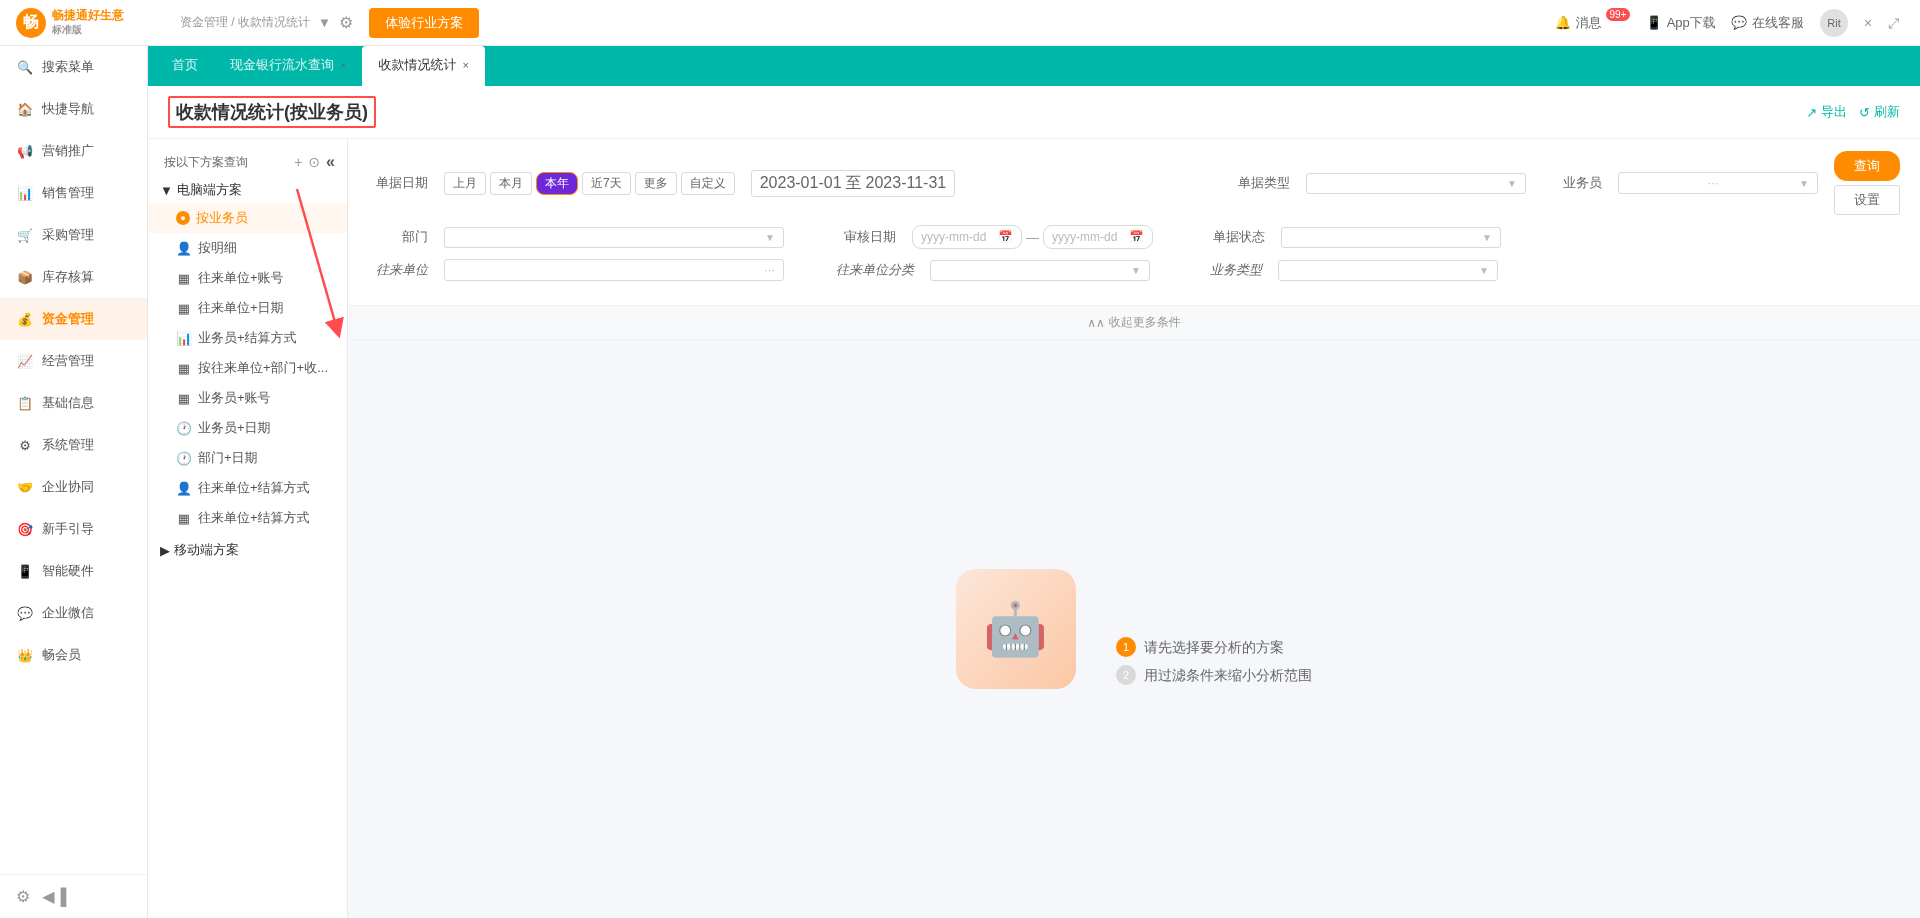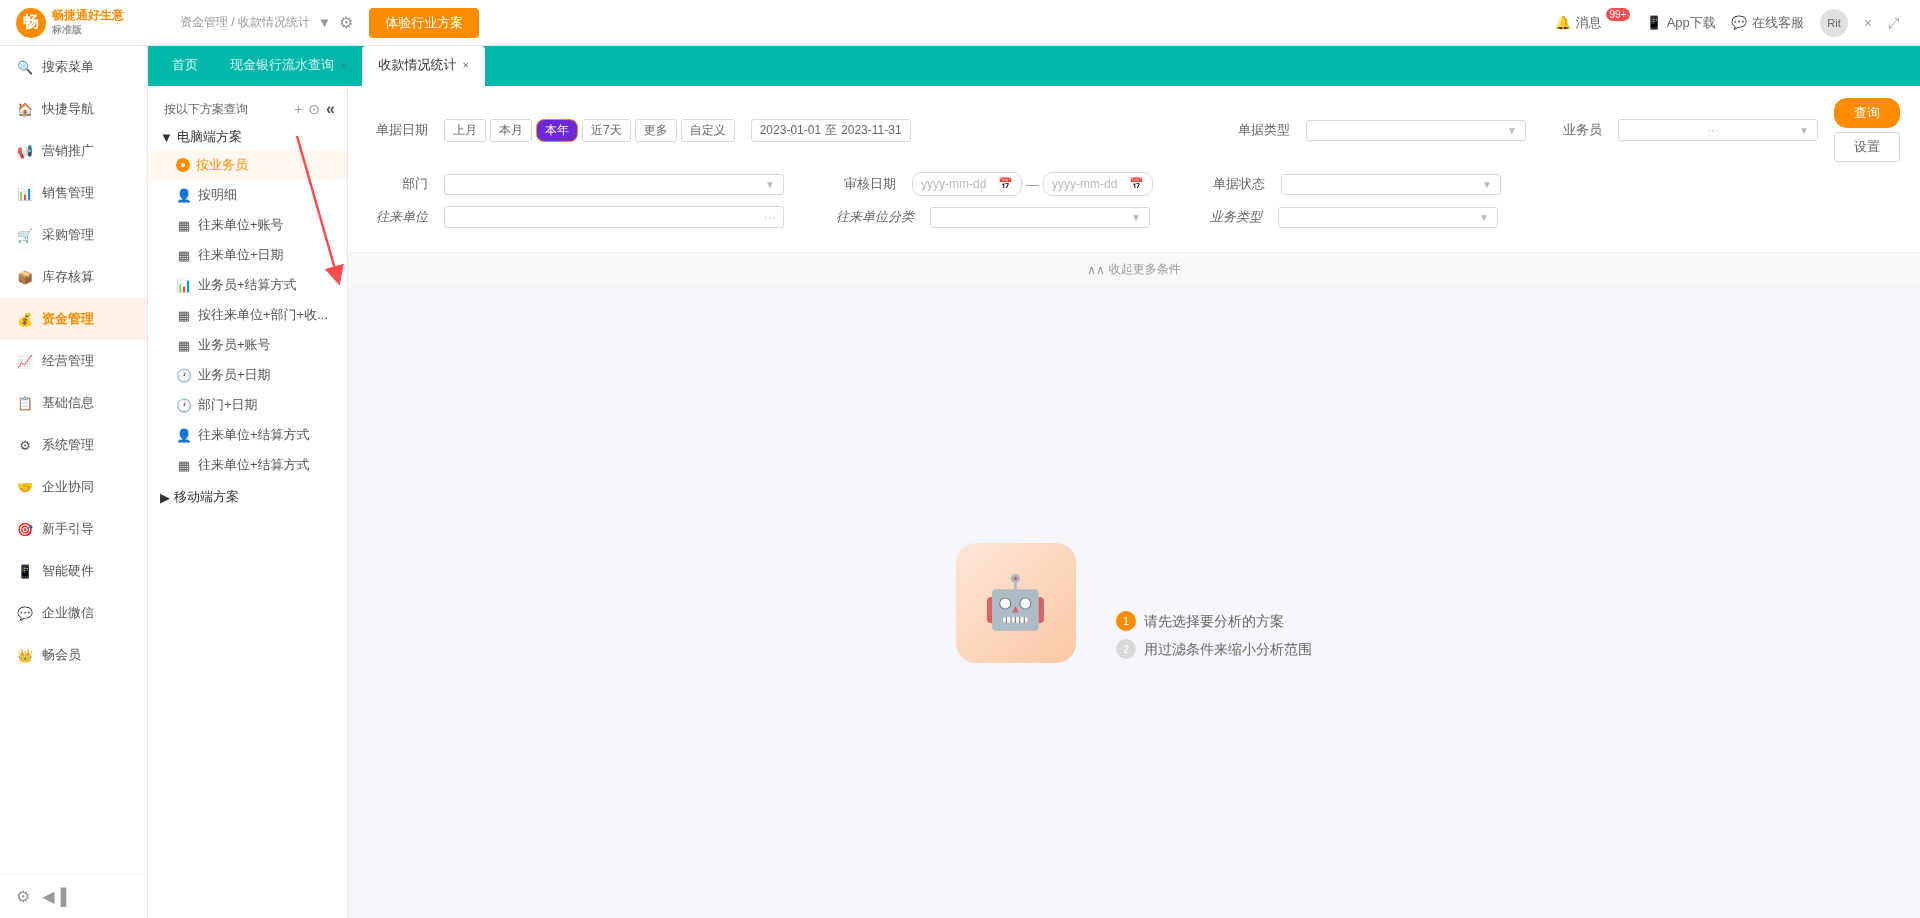--- a/index.html
+++ b/index.html
@@ -160,21 +160,21 @@
     .date-btn {
       padding: 2px 8px; border: 1px solid #d9d9d9; border-radius: 3px;
       cursor: pointer; font-size: 12px; color: #666; background: #fff;
     }
     .date-btn.active {
       background: #6d28d9; color: #fff; border-color: #ff8c00; border-radius: 8px;
     }
     .date-range-input {
       display: flex; align-items: center; gap: 4px;
       border: 1px solid #d9d9d9; border-radius: 3px; padding: 2px 8px;
-      font-size: 12px; color: #666; background: #fff; min-width: 160px;
+      font-size: 16px; color: #666; background: #fff; min-width: 160px;
     }
     .filter-select {
       display: flex; align-items: center;
       border: 1px solid #d9d9d9; border-radius: 3px;
       padding: 4px 8px; min-width: 200px;
       font-size: 13px; color: #666; cursor: pointer; background: #fff;
       justify-content: space-between;
     }
     .filter-select .chevron { color: #bbb; font-size: 10px; }
     .filter-input {
@@ -405,20 +405,37 @@
       <div class="tab-item">
         <span>现金银行流水查询</span>
         <span class="close-x">×</span>
       </div>
       <div class="tab-item active">
         <span>收款情况统计</span>
         <span class="close-x">×</span>
       </div>
     </div>
 
+    <div class="page-header">
+      <div class="page-title">
+        <span class="highlight-box red-border">
+          <span>收款情况统计</span><span>(按业务员)</span>
+        </span>
+      </div>
+      <div class="page-actions">
+        <div class="btn-export">
+          <span>↗</span>
+          <span>导出</span>
+        </div>
+        <div class="btn-refresh">
+          <span>↺</span>
+          <span>刷新</span>
+        </div>
+      </div>
+    </div>
 
     <div style="display:flex;flex:1;overflow:hidden;">
 
       <div class="left-panel" style="position:relative;">
         <div class="panel-header">
           <span style="font-size:12px;color:#666;">按以下方案查询</span>
           <div class="panel-header-actions">
             <span class="panel-action-btn">+</span>
             <span class="panel-action-btn">⊙</span>
             <span class="panel-action-btn" style="font-size:16px;font-weight:bold;color:#555;">«</span>

